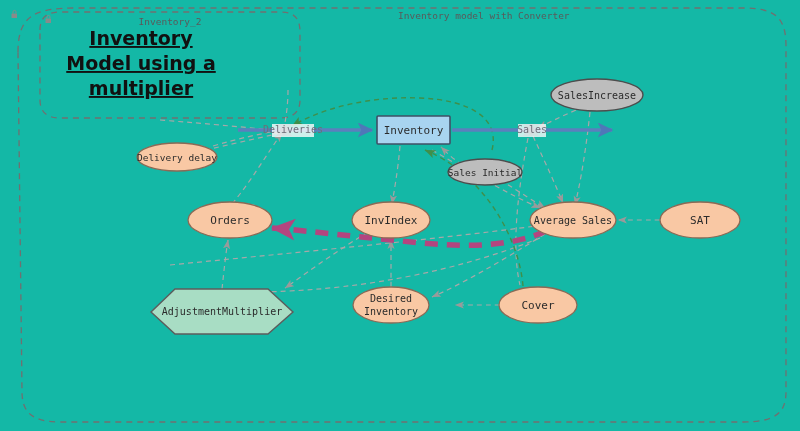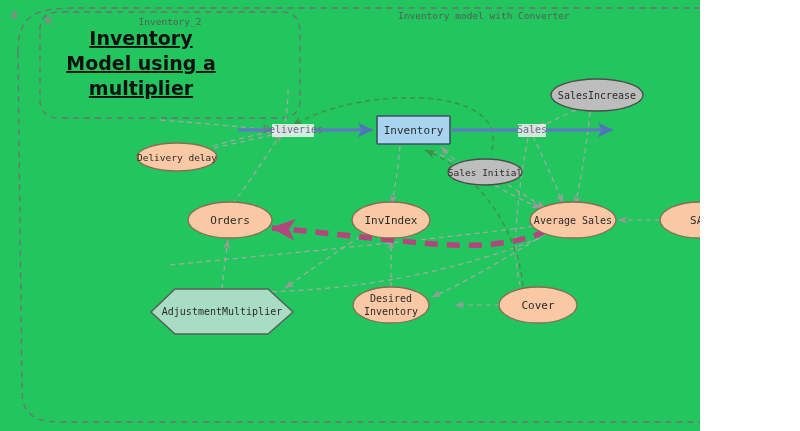--- a/index.html
+++ b/index.html
@@ -2,23 +2,23 @@
 <html><head>
 <meta charset="utf-8">
 <style>
   html, body {
     margin: 0;
     padding: 0;
     background: #ffffff;
   }
   #canvas {
     position: relative;
-    width: 700px;
+    width: 800px;
     height: 431px;
-    background: #22c55e;
+    background: #14b8a6;
     overflow: hidden;
     font-family: "DejaVu Sans", sans-serif;
   }
   #diagram-svg {
     position: absolute;
     left: 0;
     top: 0;
     width: 800px;
     height: 431px;
   }

